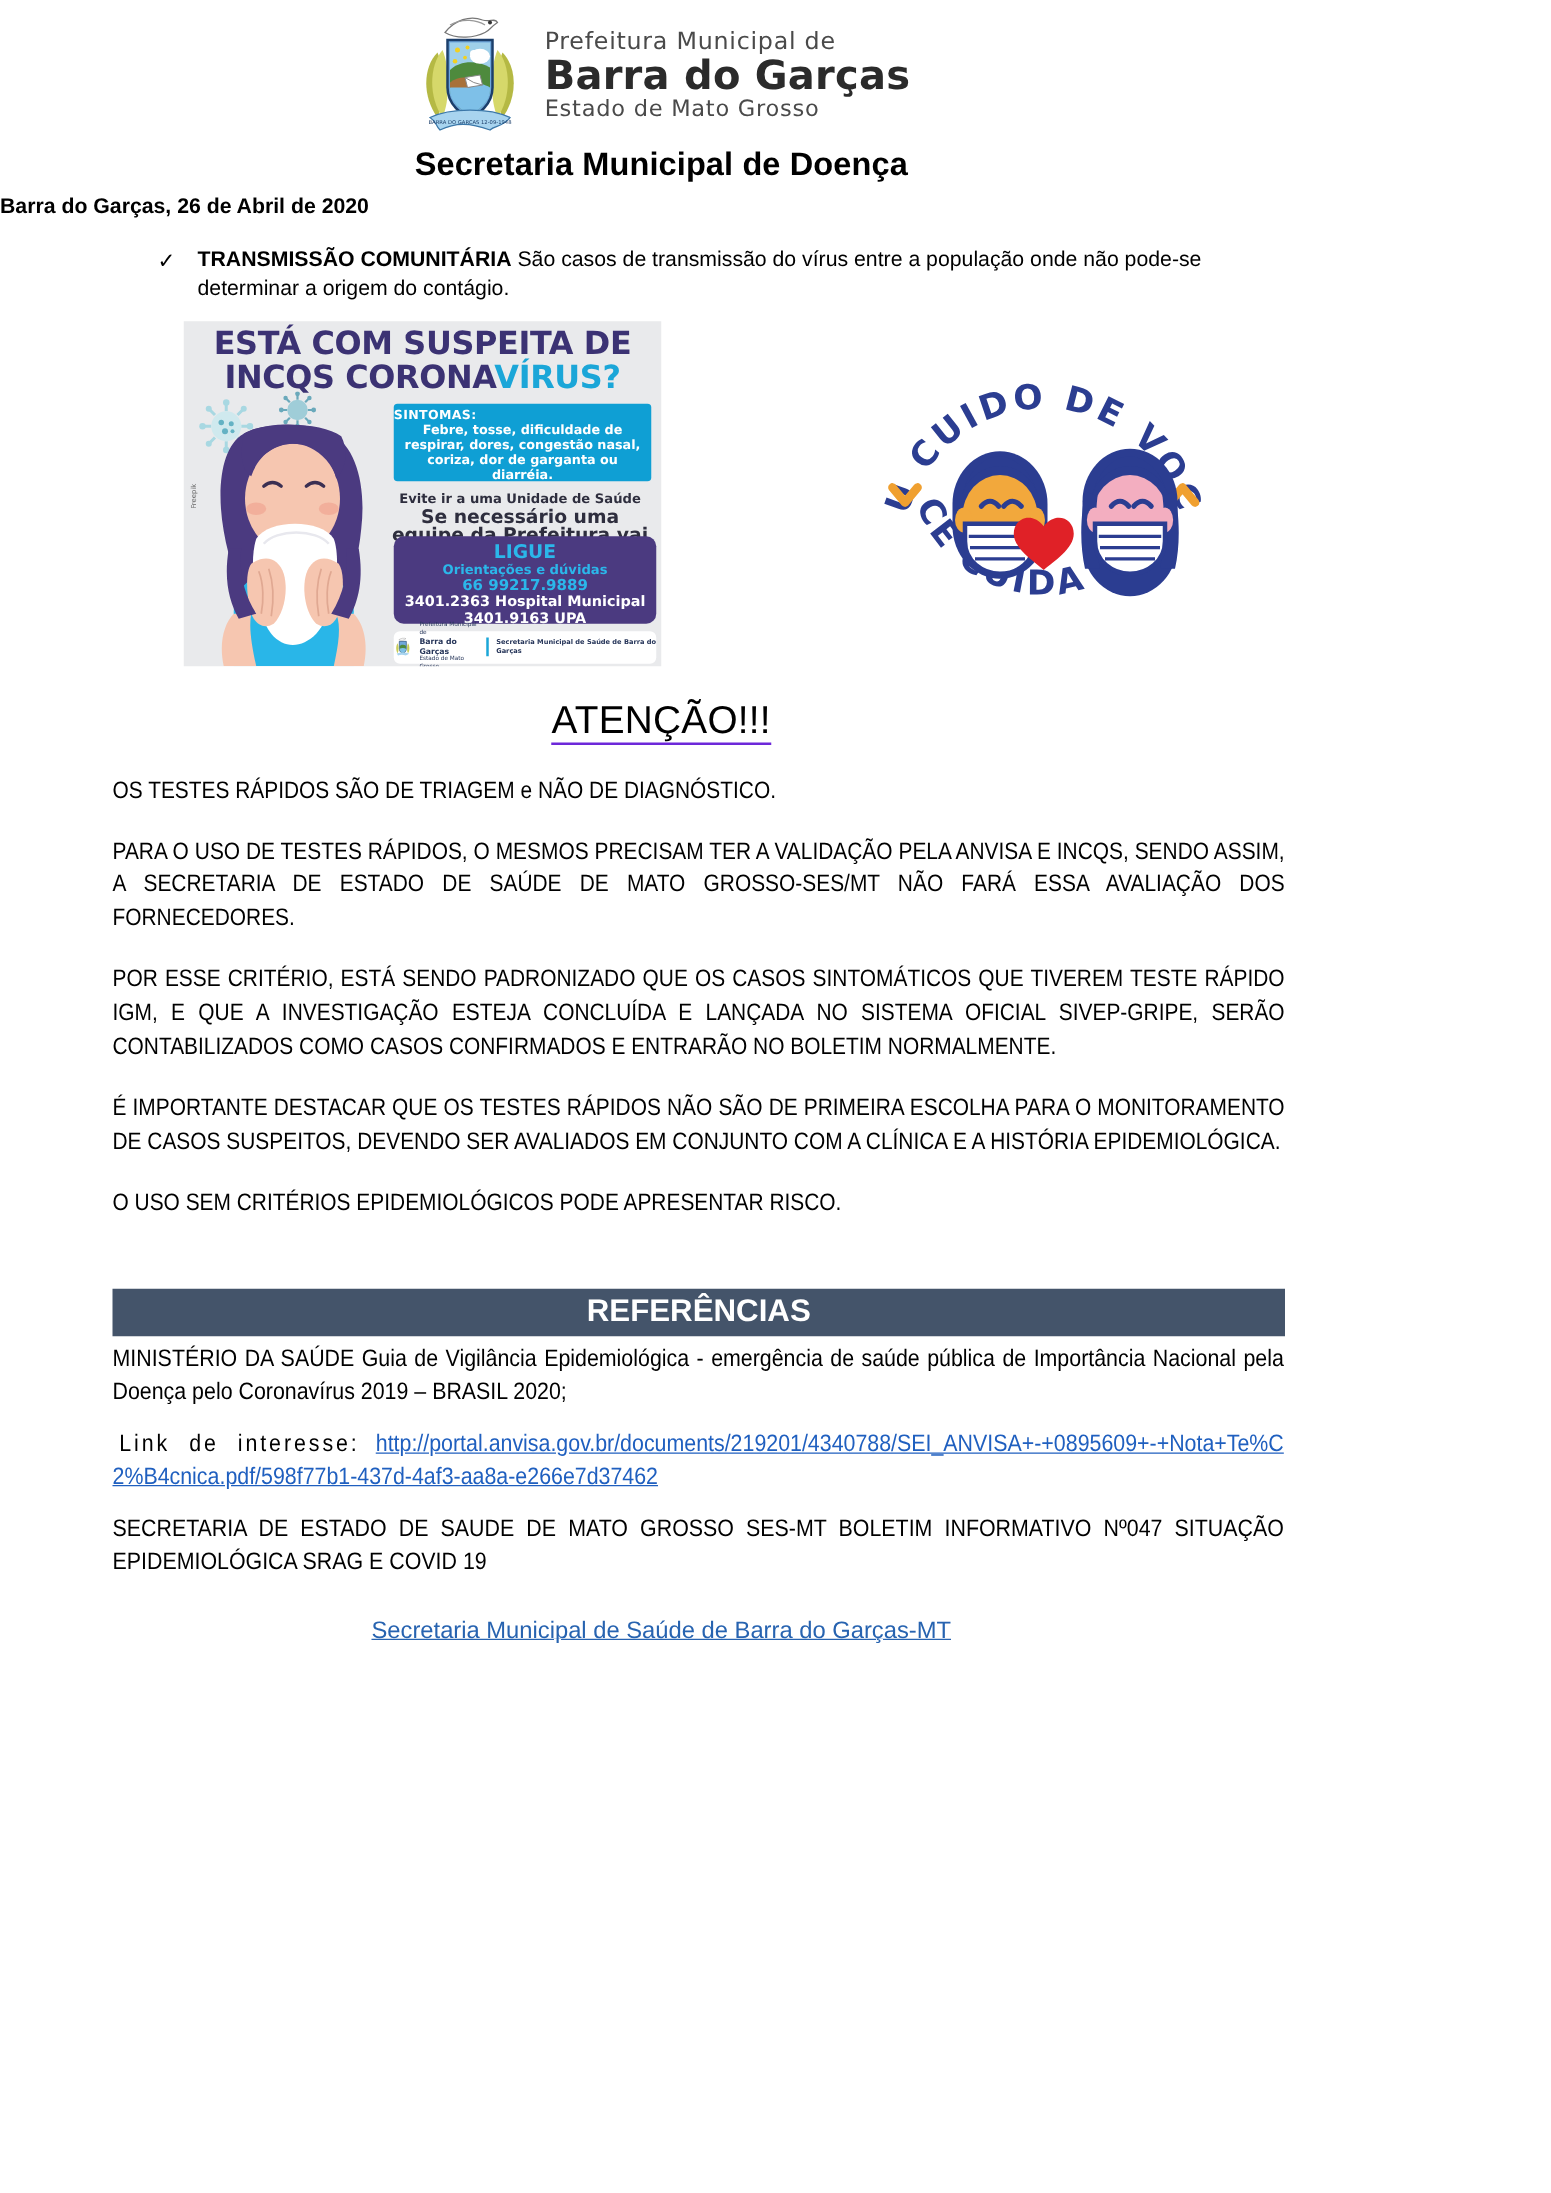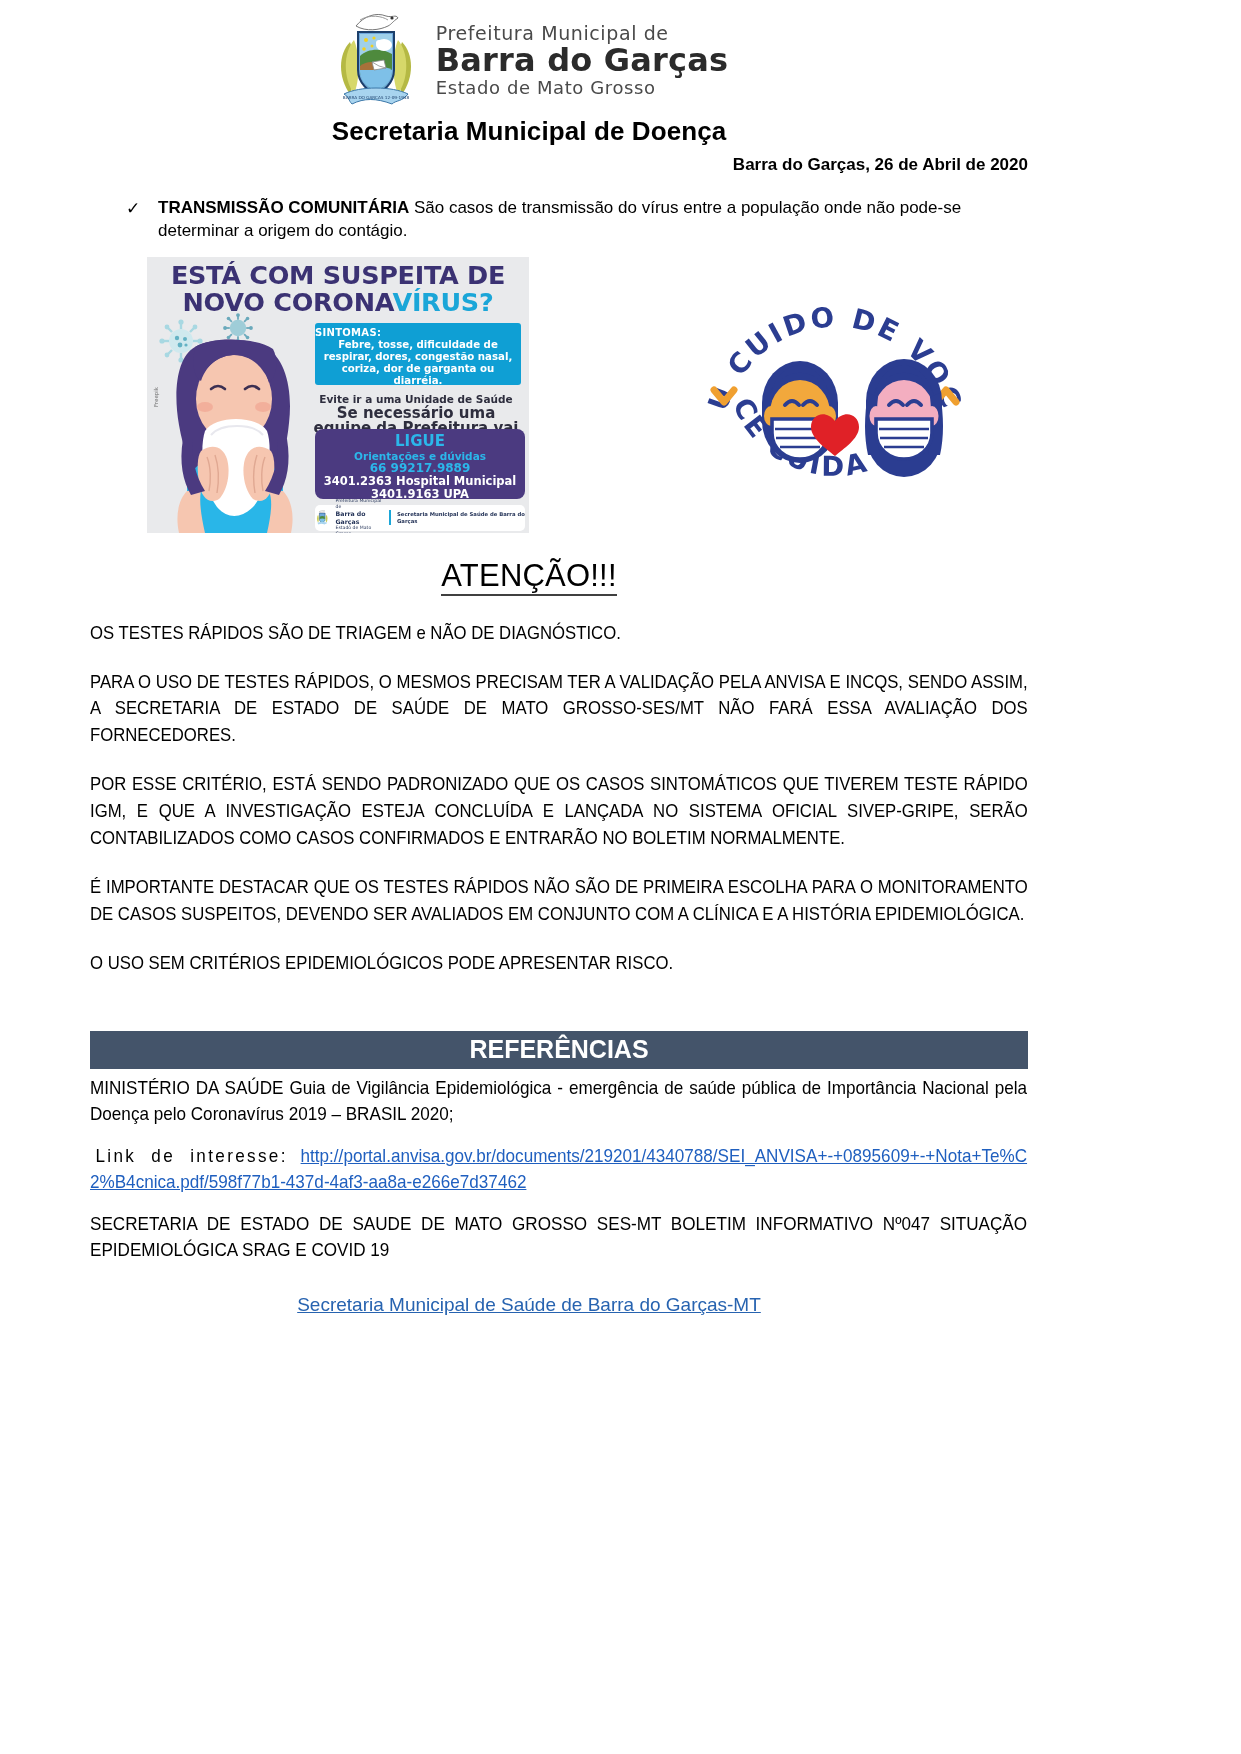--- a/index.html
+++ b/index.html
@@ -14,21 +14,21 @@
 
   
   .header{padding-top:8px;text-align:center;}
   .brandrow{display:flex;align-items:center;justify-content:center;gap:14px;}
   .crest{width:92px;height:104px;flex:0 0 auto;}
   .brandtext{text-align:left;line-height:1.08;}
   .b1{font-size:19px;color:#4a4a4a;letter-spacing:.6px;font-family:"DejaVu Sans",sans-serif;}
   .b2{font-size:32px;font-weight:bold;color:#2b2b2b;letter-spacing:.2px;font-family:"DejaVu Sans",sans-serif;}
   .b3{font-size:18px;color:#4a4a4a;letter-spacing:.6px;font-family:"DejaVu Sans",sans-serif;}
   .smstitle{font-size:26px;font-weight:bold;margin-top:4px;letter-spacing:.1px;}
-  .datebar{text-align:right;font-size:17px;font-weight:bold;padding-right:30px;margin-top:8px;}
+  .datebar{text-align:left;font-size:17px;font-weight:bold;padding-right:30px;margin-top:8px;}
 
   
   .bulletwrap{margin:22px 0 0 0;padding:0 46px 0 124px;position:relative;}
   .check{position:absolute;left:126px;top:1px;font-size:17px;}
   .bullettext{font-size:17px;line-height:1.34;text-align:left;padding-left:34px;}
   .bullettext b{font-weight:bold;}
 
   
   .imgrow{position:relative;height:285px;margin-top:14px;}
 
@@ -63,21 +63,21 @@
   .nurse{position:absolute;left:14px;top:82px;width:150px;height:194px;}
   .virus{position:absolute;}
   .fecllb{position:absolute;left:6px;top:130px;font-size:5.5px;color:#6b6b6b;
           writing-mode:vertical-rl;transform:rotate(180deg);font-family:"DejaVu Sans",sans-serif;}
 
   
   .badge{position:absolute;left:690px;top:-4px;width:290px;height:288px;}
 
   
   .atencao{text-align:center;font-size:31px;margin-top:16px;letter-spacing:.2px;}
-  .atencao span{border-bottom:2px solid #404040;padding-bottom:1px;}
+  .atencao span{border-bottom:2px solid #6d28d9;padding-bottom:1px;}
 
   
   .body{padding:0 30px 0 90px;}
   .p{font-family:"Liberation Sans Narrow","Liberation Sans",sans-serif;
      font-stretch:condensed;
      font-size:19px;line-height:1.42;text-align:justify;margin-top:22px;
      transform:scaleX(.88);transform-origin:left center;width:113.6%;}
   .p.first{margin-top:26px;}
 
   
@@ -152,21 +152,21 @@
     <span class="check">✓</span>
     <div class="bullettext">
       <b>TRANSMISSÃO COMUNITÁRIA</b><span> São casos de transmissão do vírus entre a população onde não pode-se determinar a origem do contágio.</span>
     </div>
   </div>
 
   <div class="imgrow">
 
     <div class="poster">
       <div class="ph1">ESTÁ COM SUSPEITA DE</div>
-      <div class="ph2"><span>NOVO CORONA</span><span class="cy">VÍRUS?</span></div>
+      <div class="ph2"><span>INCQS CORONA</span><span class="cy">VÍRUS?</span></div>
 
       <svg class="virus" style="left:12px;top:62px;" width="44" height="44" viewBox="0 0 44 44">
         <g stroke="#a8d8e2" stroke-width="2.4" fill="none">
           <g>
             <line x1="22" y1="3" x2="22" y2="10"></line>
               <line x1="22" y1="34" x2="22" y2="41"></line>
             <line x1="3" y1="22" x2="10" y2="22"></line>
               <line x1="34" y1="22" x2="41" y2="22"></line>
             <line x1="8" y1="8" x2="13" y2="13"></line>
               <line x1="31" y1="31" x2="36" y2="36"></line>

